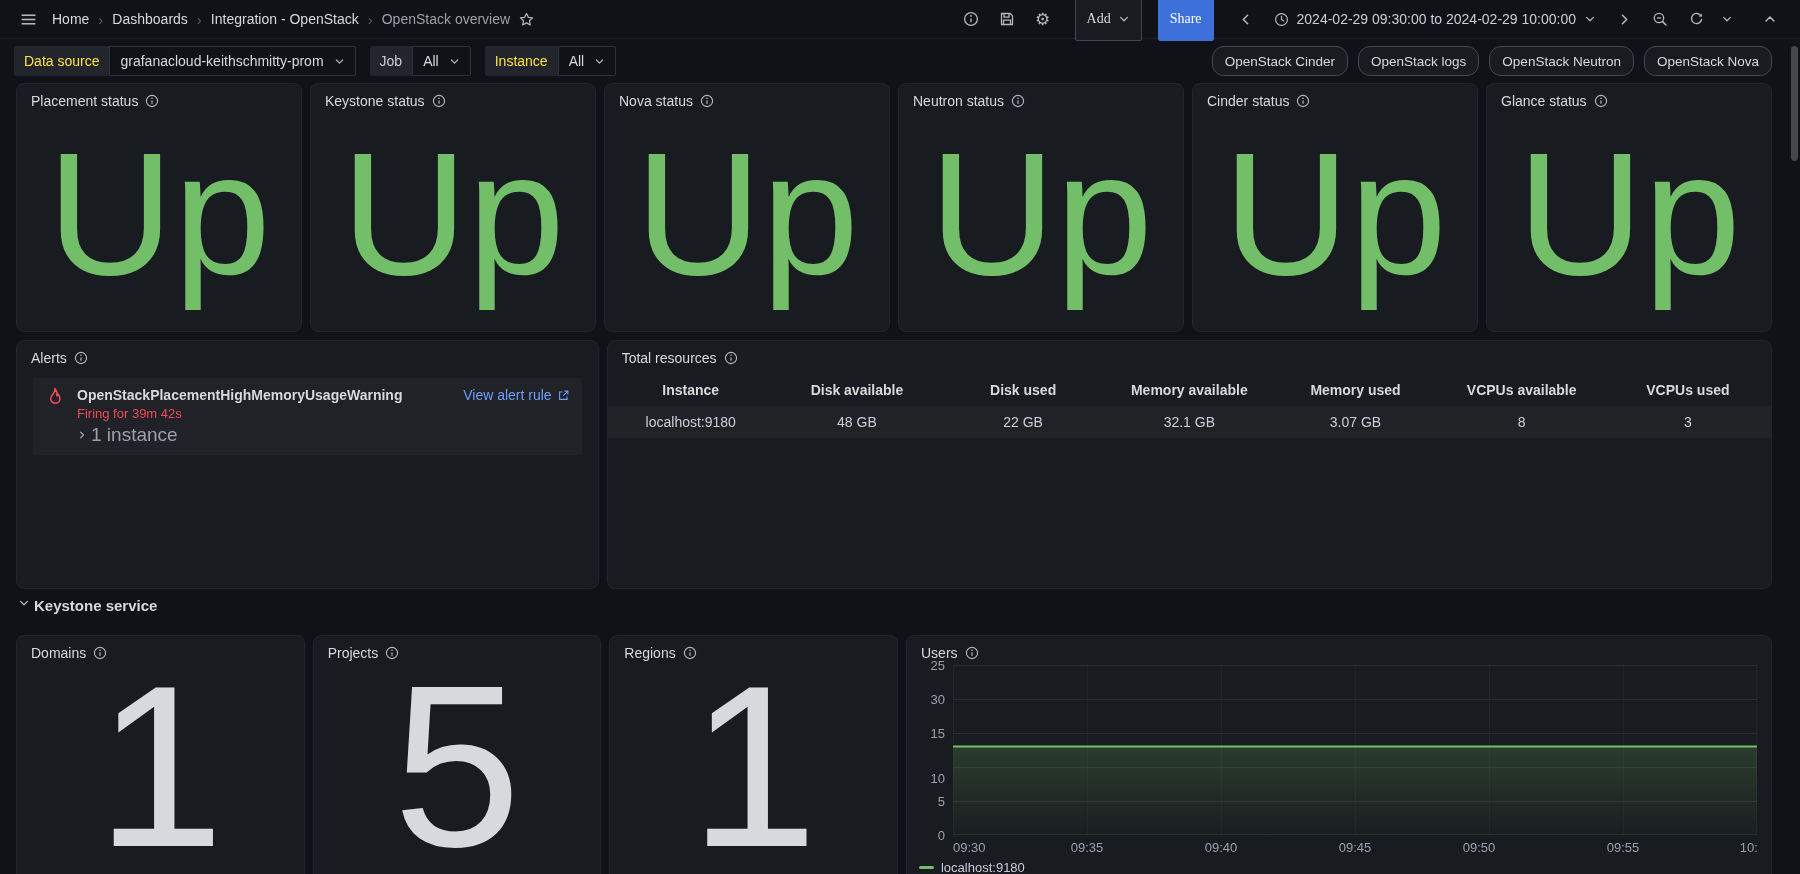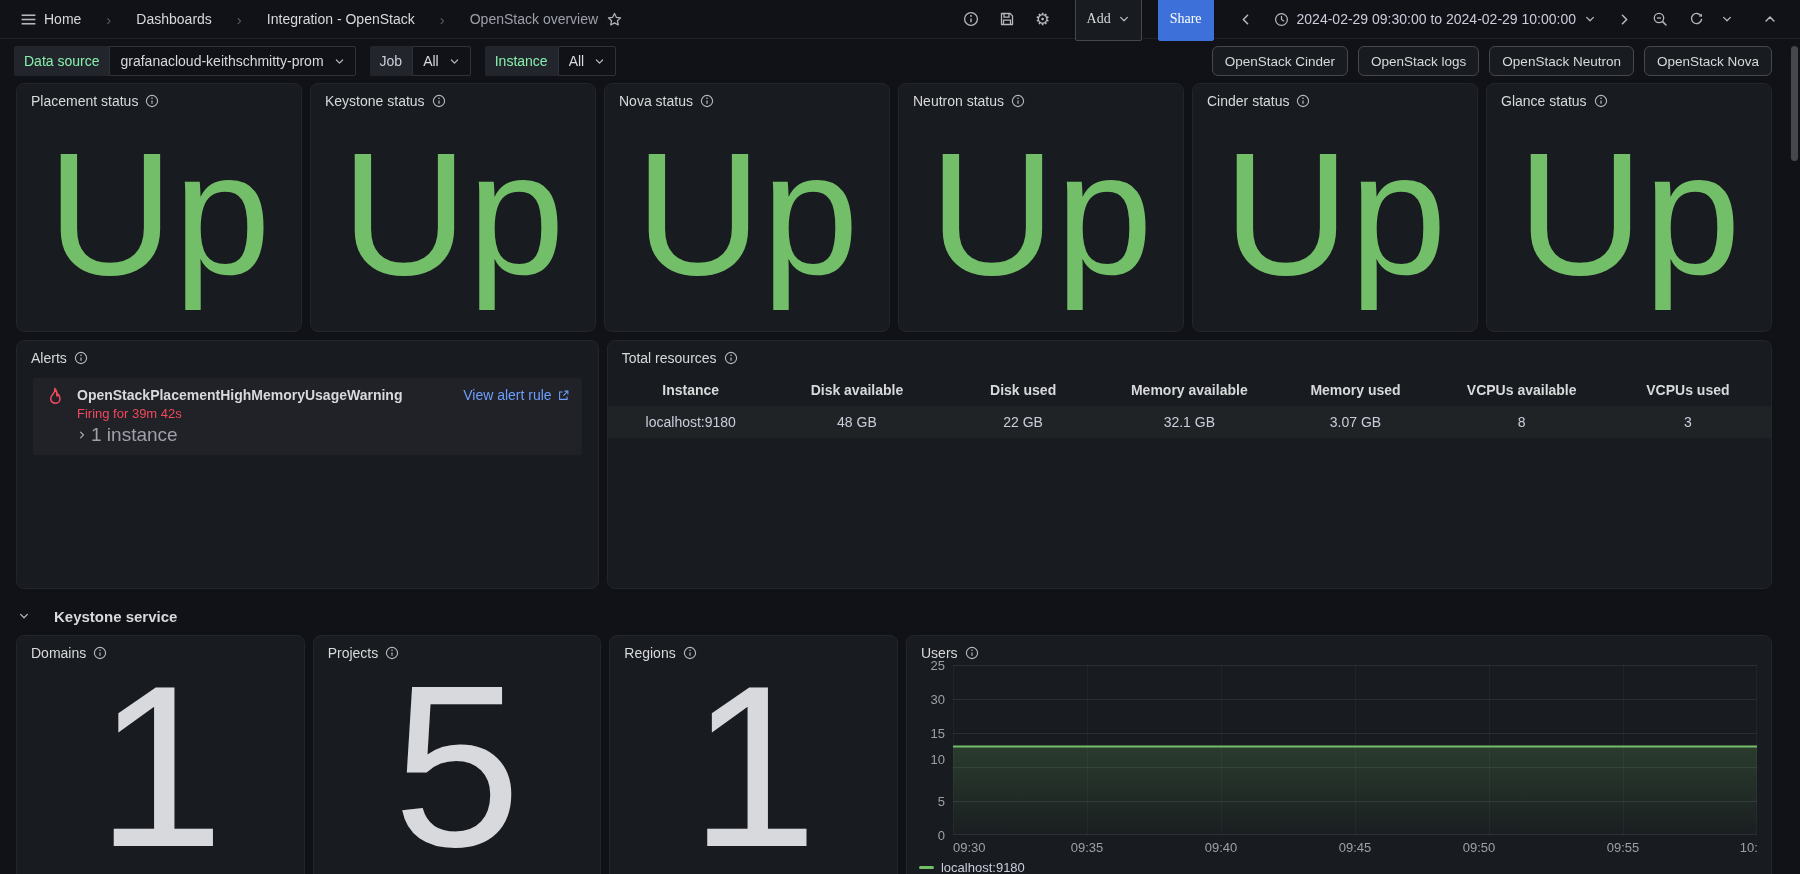--- a/index.html
+++ b/index.html
@@ -17,21 +17,21 @@
   
   .topnav {
     height:39px; display:flex; align-items:center; justify-content:space-between;
     padding:0 14px 0 12px; border-bottom:1px solid #1d2025; background:#111217;
   }
   .nav-left, .nav-right { display:flex; align-items:center; }
   .iconbtn {
     background:none; border:none; color:#B4B7BD; width:32px; height:32px;
     display:inline-flex; align-items:center; justify-content:center; border-radius:2px; cursor:pointer;
   }
-  .breadcrumb { display:flex; align-items:center; margin-left:0; white-space:nowrap;gap:16px; }
+  .breadcrumb { display:flex; align-items:center; margin-left:8px; white-space:nowrap; }
   .breadcrumb a { color:#D8D9DA; text-decoration:none; cursor:pointer; }
   .breadcrumb .sep { color:#5a5e66; margin:0 9px; font-size:15px; }
   .breadcrumb .current { color:#9da0a8; }
   .nav-right { gap:4px; }
   .btn {
     height:44px; display:inline-flex; align-items:center; gap:7px; padding:0 11px;
     border-radius:2px; font-size:14px; cursor:pointer; font-family:Liberation Serif, serif;
   }
   .btn-outline { background:#181B1F; border:1px solid #44474e; color:#D8D9DA; }
   .btn-primary { background:#3D71D9; border:1px solid #3D71D9; color:#FFFFFF; font-weight:500; }
@@ -44,32 +44,32 @@
 
   
   .submenu {
     height:44px; display:flex; align-items:center; justify-content:space-between;
     padding:0 28px 0 14px;
   }
   .submenu-left { display:flex; align-items:center; gap:14px; }
   .var { display:flex; align-items:stretch; height:30px; font-size:14px; }
   .var-label {
     display:flex; align-items:center; padding:0 10px; background:#22252B;
-    color:#86efac; border-radius:2px 0 0 2px; white-space:nowrap;
+    color:#fde047; border-radius:2px 0 0 2px; white-space:nowrap;
   }
   .var-label.plain { color:#CCCCDC; }
   .var-value {
     display:flex; align-items:center; gap:10px; padding:0 10px;
     background:#111217; border:1px solid #2f3339; border-radius:0 2px 2px 0;
     color:#D8D9DA; cursor:pointer; white-space:nowrap;
   }
   .submenu-right { display:flex; align-items:center; gap:10px; }
   .link-btn {
     height:30px; padding:0 12px; display:inline-flex; align-items:center;
-    border:1px solid #44474e; border-radius:6px; background:#181B1F;
+    border:1px solid #44474e; border-radius:12px; background:#181B1F;
     color:#D8D9DA; font-size:13.5px; font-weight:500; cursor:pointer; font-family:inherit; white-space:nowrap;
   }
 
   
   .dash { padding:0 28px 0 16px; }
   .row { display:grid; gap:8px; margin-bottom:8px; }
   .row-status { grid-template-columns:repeat(6,1fr); height:249px; }
   .row-mid { grid-template-columns:1fr 2fr; height:249px; }
   .row-bottom { grid-template-columns:1fr 1fr 1fr 3fr; height:247px; margin-bottom:0; }
   .panel {
@@ -109,21 +109,21 @@
   .res-table th {
     font-size:14px; font-weight:700; color:#D8D9DA; padding:8px 6px; text-align:center; white-space:nowrap; overflow:hidden;
   }
   .res-table td {
     font-size:14px; color:#CCCCDC; padding:8px 6px; text-align:center; white-space:nowrap; overflow:hidden;
     background:rgba(255,255,255,0.035);
   }
 
   
   .section-header {
-    height:38px; display:flex; align-items:center; gap:24px; padding-left:2px; cursor:pointer;
+    height:38px; display:flex; align-items:flex-start; gap:4px; padding-left:2px; cursor:pointer;
   }
   .section-header .title { font-size:15px; font-weight:700; color:#D8D9DA; }
 
   
   .chart {
     position:absolute; inset:2px 14px 6px 10px;
     display:grid; grid-template-columns:36px 1fr; grid-template-rows:1fr 20px 20px;
   }
   .y-axis { grid-column:1; grid-row:1; position:relative; }
   .y-axis span { position:absolute; right:8px; font-size:13px; color:#9DA0A8; line-height:1; }
@@ -521,21 +521,21 @@
           <span class="panel-title">Users</span>
           <svg width="14" height="14" class="icon">
               <use href="#i-info"></use>
             </svg>
         </div>
         <div class="panel-body">
           <div class="chart">
             <div class="y-axis">
                 <span style="top: 164px;">0</span>
                 <span style="top: 130px;">5</span>
-                <span style="top: 88px;">10</span>
+                <span style="top: 107px;">10</span>
                 <span style="top: 62px;">15</span>
                 <span style="top: 28px;">30</span>
                 <span style="top: -6px;">25</span>
               </div>
             <div class="plot">
                 <svg width="804" height="170">
                   <defs>
                     <linearGradient id="ag" x1="0" y1="0" x2="0" y2="1">
                       <stop offset="0" stop-color="#73BF69" stop-opacity="0.20"></stop>
                       <stop offset="1" stop-color="#73BF69" stop-opacity="0.02"></stop>

